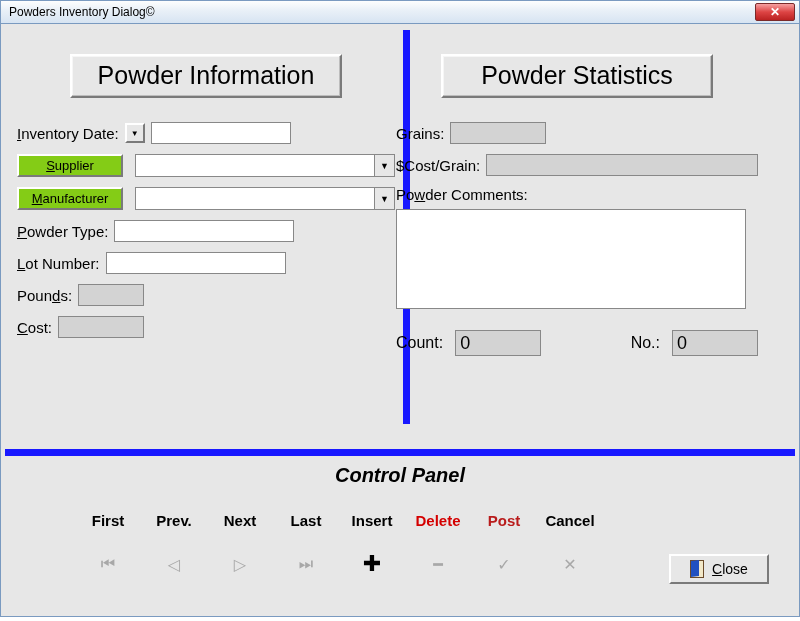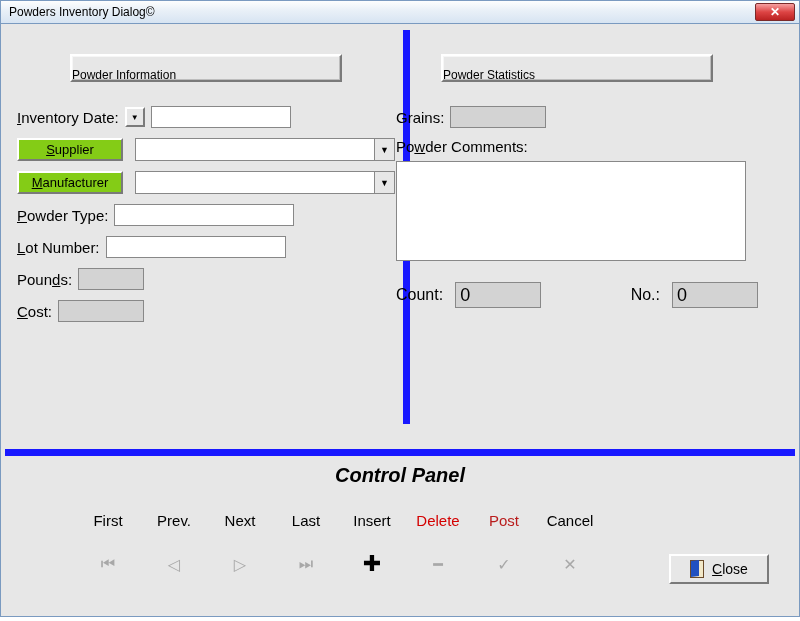--- a/index.html
+++ b/index.html
@@ -58,28 +58,28 @@
     width: 386px; height: 410px;
   }
   .panel-right {
     position: absolute;
     left: 391px; top: 12px;
     width: 370px; height: 410px;
   }
   .big-btn {
     display: block;
     margin: 18px auto 24px auto;
-    width: 272px; height: 28px;
+    width: 272px; height: 44px;
     background: #e7e7e7;
     border: 2px solid #fff;
     border-right-color: #7a7a7a;
     border-bottom-color: #7a7a7a;
     box-shadow: inset -1px -1px 0 #bdbdbd, inset 1px 1px 0 #f6f6f6;
-    font-size: 12px;
-    text-align: left;
+    font-size: 25px;
+    text-align: center;
     line-height: 38px;
     cursor: default;
   }
   .row {
     display: flex;
     align-items: center;
     margin: 10px 4px;
     font-size: 15px;
   }
   .row label {
@@ -172,21 +172,21 @@
   .nav-grid {
     position: absolute;
     left: 60px; top: 48px;
     font-size: 15px;
   }
   .nav-grid table { border-collapse: collapse; }
   .nav-grid td {
     width: 66px;
     text-align: center;
     padding: 4px 0;
-    font-weight: normal;
+    font-weight: bold;
   }
   .nav-grid .icons td { padding-top: 18px; color: #a8a8a8; font-size: 16px; font-weight: normal; }
   .delete { color: #d40000; }
   .post { color: #b91c1c; }
   .plus { color: #000; font-size: 22px; }
   .close-button {
     position: absolute;
     right: 16px; bottom: 24px;
     width: 100px; height: 30px;
     background: #e7e7e7;
@@ -269,20 +269,24 @@
   </div>
 
   <div class="panel-right">
     <div class="big-btn">Powder Statistics</div>
 
     <div class="row">
       <label>Grains:</label>
       <span class="ro-field" style="width:96px"></span>
     </div>
 
+    <div class="row">
+      <label>$Cost/Grain:</label>
+      <span class="ro-field" style="flex:1"></span>
+    </div>
 
     <div class="row" style="display:block">
       <label style="display:block;margin-bottom:6px"><span>Po</span><span class="ul-char">w</span><span>der Comments:</span></label>
       <textarea style=""></textarea>
     </div>
 
     <div class="row" style="margin-top:18px;font-size:16px">
       <label>Count:</label>
       <span style="width:6px"></span>
       <span class="count-field">0</span>

